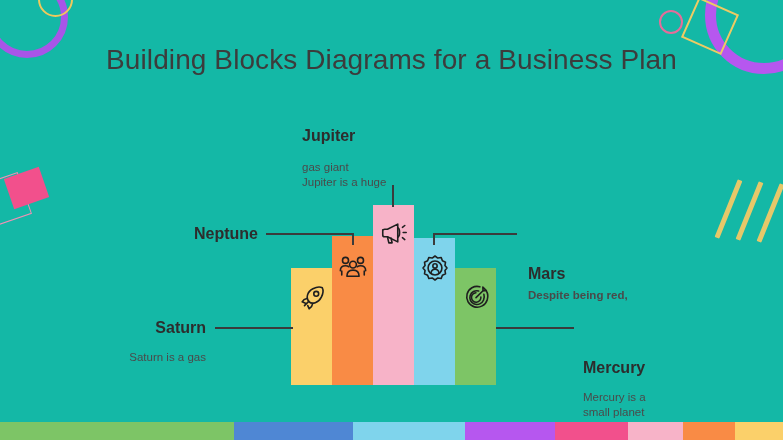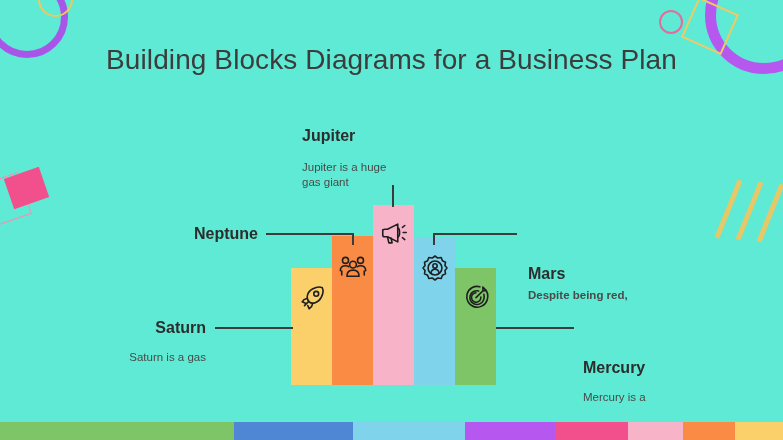--- a/index.html
+++ b/index.html
@@ -7,21 +7,21 @@
     padding: 0;
     background: #ffffff;
   }
   body {
     font-family: "Liberation Sans", sans-serif;
   }
   .slide {
     position: relative;
     width: 783px;
     height: 440px;
-    background: #5eead4;
+    background: #14b8a6;
     overflow: hidden;
   }
 
   
   .deco { position: absolute; pointer-events: none; }
 
   .ring-purple-tl {
     left: -14px; top: -24px;
     width: 68px; height: 68px;
     border: 7px solid #a855e8;
@@ -226,39 +226,40 @@
 
     <div class="ln h" style="left:433px; top:233px; width:84px;"></div>
     <div class="ln v" style="left:433px; top:233px; height:12px;"></div>
 
     <div class="ln h" style="left:215px; top:327px; width:78px;"></div>
 
     <div class="ln h" style="left:496px; top:327px; width:78px;"></div>
 
     <div class="node-title ta-center" style="left:302px; top:127px; width:180px;">Jupiter</div>
     <div class="node-desc ta-center" style="left:302px; top:160px; width:180px;">
+      <div>gas giant</div>
       <div>Jupiter is a huge</div>
-      <div>gas giant</div>
     </div>
 
     <div class="node-title ta-right" style="left:90px; top:225px; width:168px;">Neptune</div>
 
     <div class="node-title ta-left" style="left:528px; top:225px; width:180px;">Mars</div>
     <div class="node-desc ta-left" style="left:528px; top:248px; width:180px;font-weight:bold;">
       <div>Despite being red,</div>
     </div>
 
     <div class="node-title ta-right" style="left:40px; top:319px; width:166px;">Saturn</div>
     <div class="node-desc ta-right" style="left:40px; top:350px; width:166px;">
       <div>Saturn is a gas</div>
     </div>
 
     <div class="node-title ta-left" style="left:583px; top:319px; width:180px;">Mercury</div>
     <div class="node-desc ta-left" style="left:583px; top:350px; width:180px;">
       <div>Mercury is a</div>
+      <div>small planet</div>
     </div>
 
   </div>
 
   <div class="footer" id="footer-strip">
       <span style="background: rgb(125, 197, 102); width: 234px;"></span>
       <span style="background: rgb(79, 135, 212); width: 119px;"></span>
       <span style="background: rgb(127, 212, 236); width: 112px;"></span>
       <span style="background: rgb(182, 87, 239); width: 90px;"></span>
       <span style="background: rgb(242, 80, 140); width: 73px;"></span>

